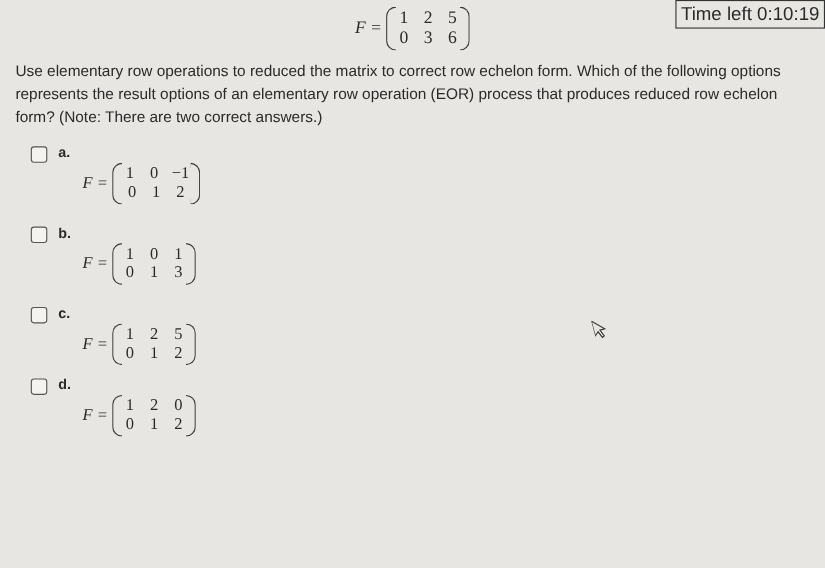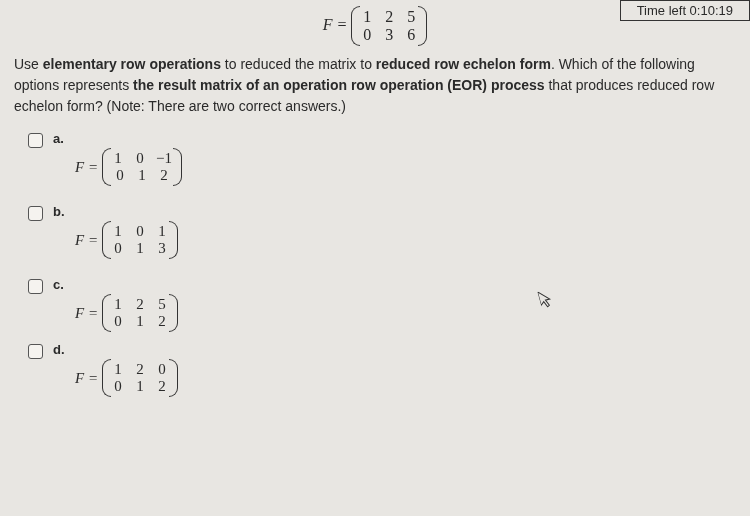--- a/index.html
+++ b/index.html
@@ -10,22 +10,22 @@
       background: #e8e6e2;
       color: #2a2a2a;
       position: relative;
       overflow: hidden;
     }
     .time-left {
       position: absolute;
       top: 0;
       right: 0;
       border: 1px solid #333;
-      padding: 2px 16px;
-      font-size: 13px;
+      padding: 2px 4px;
+      font-size: 17px;
       background: #e8e6e2;
     }
     .question-matrix {
       text-align: center;
       padding-top: 6px;
       font-family: "Times New Roman", serif;
       font-size: 16px;
     }
     .matrix {
       display: inline-block;
@@ -86,21 +86,21 @@
       margin-left: 22px;
     }
     .option-c { margin-bottom: 10px; }
     .cursor {
       position: absolute;
       top: 290px;
       left: 540px;
       font-size: 14px;
       transform: rotate(-15deg);
     }
-    .bold { font-weight: bold; }
+    .bold { font-weight: normal; }
   </style>
 </head>
 <body>
 
 <div class="time-left">
   <span>Time left 0:10:19</span>
 </div>
 
 <div class="question-matrix">
   <span class="eq-label">F =</span>
@@ -112,21 +112,21 @@
     </span>
     <span class="row">
       <span class="cell">0</span>
       <span class="cell">3</span>
       <span class="cell">6</span>
     </span>
   </span>
 </div>
 
 <div class="question-text">
-  <span>Use </span><span class="bold">elementary row operations</span><span> to reduced the matrix to </span><span class="bold">reduced row echelon form</span><span>. Which of the following options represents </span><span class="bold">the result matrix of an operation row operation (EOR) process</span><span> that produces reduced row echelon form? (Note: There are two correct answers.)</span>
+  <span>Use </span><span class="bold">elementary row operations</span><span> to reduced the matrix to </span><span class="bold">correct row echelon form</span><span>. Which of the following options represents </span><span class="bold">the result options of an elementary row operation (EOR) process</span><span> that produces reduced row echelon form? (Note: There are two correct answers.)</span>
 </div>
 
 <div class="options">
 
   <div class="option">
     <div class="checkbox"></div>
     <div class="option-body">
       <div class="option-label">a.</div>
       <div class="option-eq">
         <span class="eq-label">F =</span>

